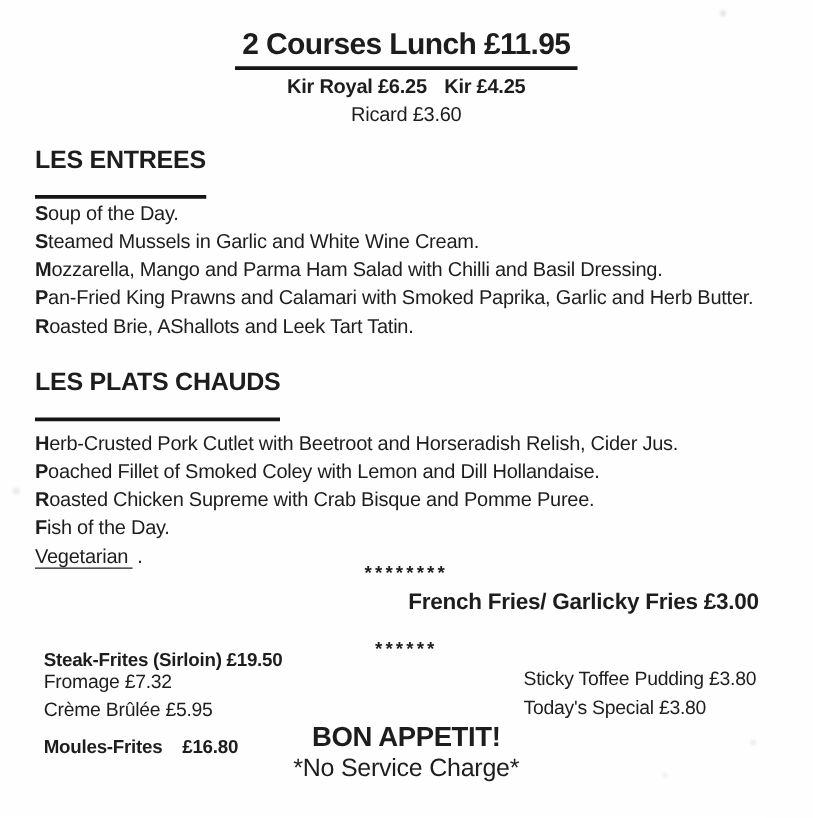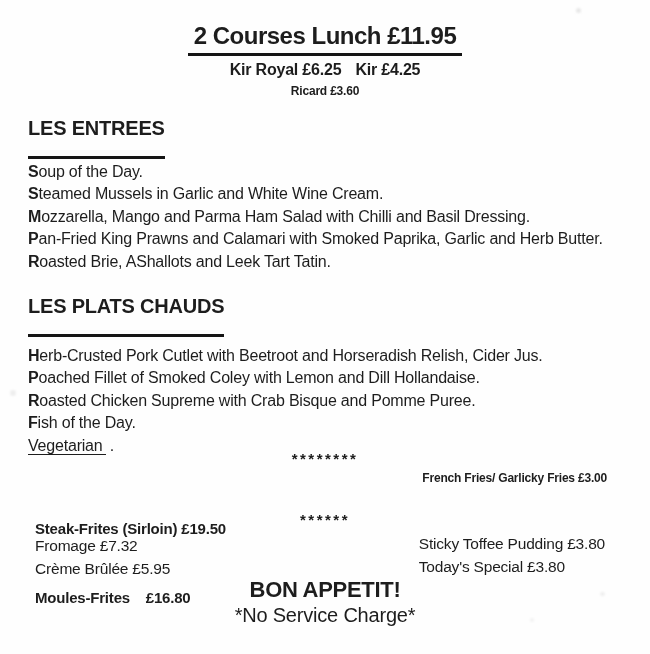--- a/index.html
+++ b/index.html
@@ -41,21 +41,21 @@
   .title {
     display: inline-block;
     font-size: 24px;
     font-weight: bold;
     letter-spacing: -0.5px;
     border-bottom: 3px solid #151515;
     padding: 0 6px 3px 6px;
   }
   .drinks-row { top: 61px; font-size: 16px; font-weight: bold; }
   .drinks-row .kir-second { margin-left: 14px; }
-  .ricard-row { top: 84px; font-size: 12px; font-weight: bold; }
+  .ricard-row { top: 84px; font-size: 16px; font-weight: normal; }
 
   .section-heading {
     position: absolute;
     left: 28px;
     font-size: 20px;
     font-weight: bold;
     letter-spacing: -0.2px;
     border-bottom: 3px solid #151515;
     padding-bottom: 16px;
   }
@@ -94,21 +94,21 @@
     top: 471px;
     font-size: 15px;
     font-weight: bold;
     line-height: 23px;
     white-space: pre-wrap;
   }
   .frites-right {
     position: absolute;
     right: 43px;
     top: 471px;
-    font-size: 12px;
+    font-size: 18px;
     font-weight: bold;
     text-align: right;
   }
   .desserts-left {
     position: absolute;
     left: 35px;
     top: 534px;
     font-size: 15.5px;
     line-height: 23px;
   }

